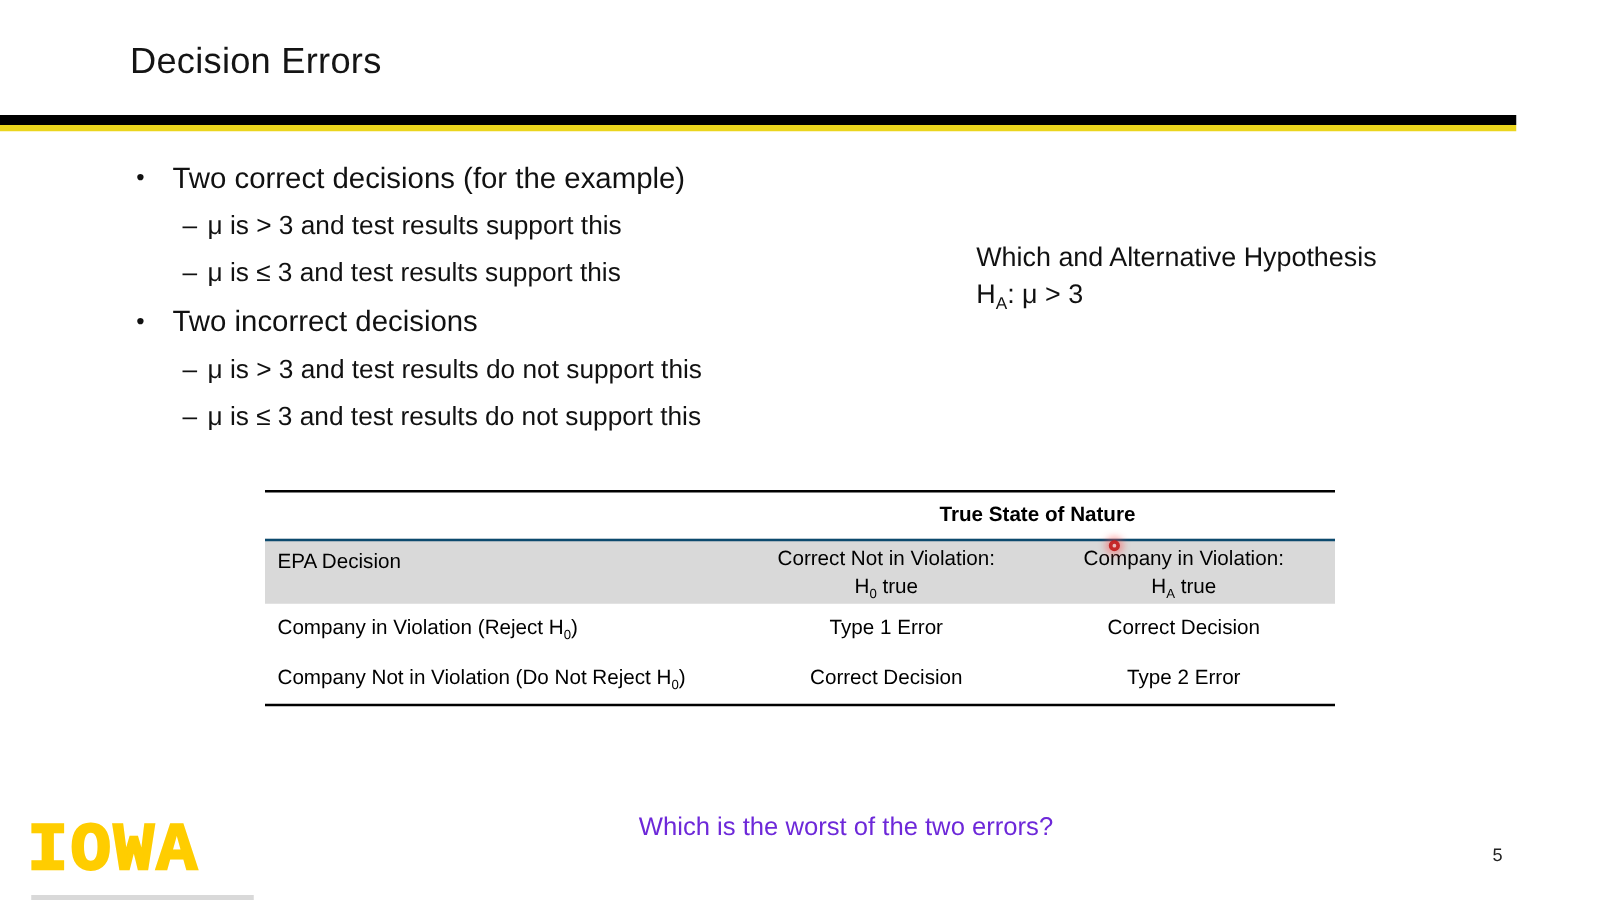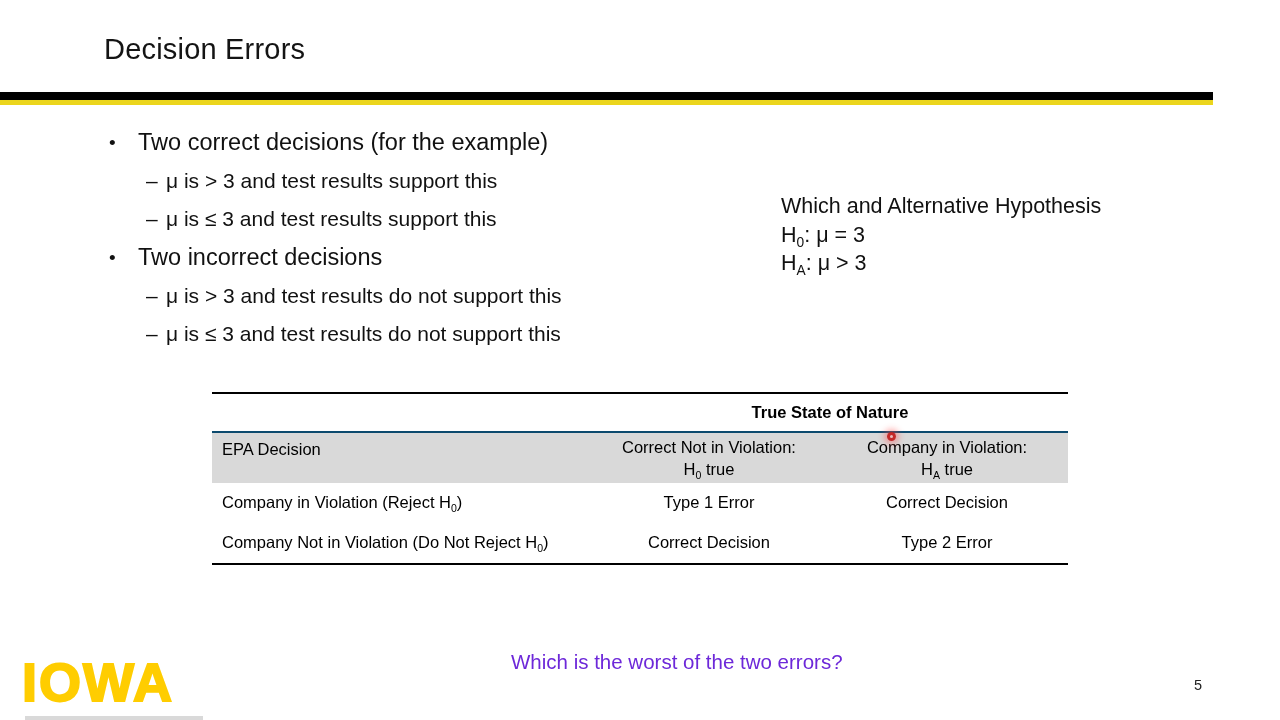--- a/index.html
+++ b/index.html
@@ -63,21 +63,21 @@
     box-sizing: border-box;
     box-shadow: 0 0 6px 3px rgba(255, 70, 70, 0.45);
   }
 
   
   .question { position: absolute; left: 511px; top: 650px; font-size: 20.5px; color: #6d28d9; }
   .pagenum { position: absolute; left: 1194px; top: 677px; font-size: 14.5px; color: #222; }
 
   .logo {
     position: absolute; left: 22px; top: 655px;
-    font-family: Liberation Sans, sans-serif;
+    font-family: Liberation Mono, monospace;
     font-weight: 900;
     font-size: 54px;
     line-height: 54px;
     color: #ffcd00;
     letter-spacing: 2px;
     -webkit-text-stroke: 2px #ffcd00;
   }
   .logo-sub { position: absolute; left: 25px; top: 716px; width: 178px; height: 4px; background: #b9b9b9; opacity: 0.55; }
 
   .pre { white-space: pre; }
@@ -115,23 +115,20 @@
     </div>
     <div class="bl l2">
       <span class="mk">–</span>
       <span>μ is ≤ 3 and test results do not support this</span>
     </div>
   </div>
 
   <div class="hyp">
     <div>Which and Alternative Hypothesis</div>
     <div>
-      <span>H</span><sub>0</sub><span class="pre">: μ = 3</span>
-    </div>
-    <div>
       <span>H</span><sub>A</sub><span class="pre">: μ &gt; 3</span>
     </div>
   </div>
 
   <div class="tbl">
     <div class="trow row-spanner">
       <div class="c1"></div>
       <div class="cspan">True State of Nature</div>
     </div>
     <div class="trow row-header">

